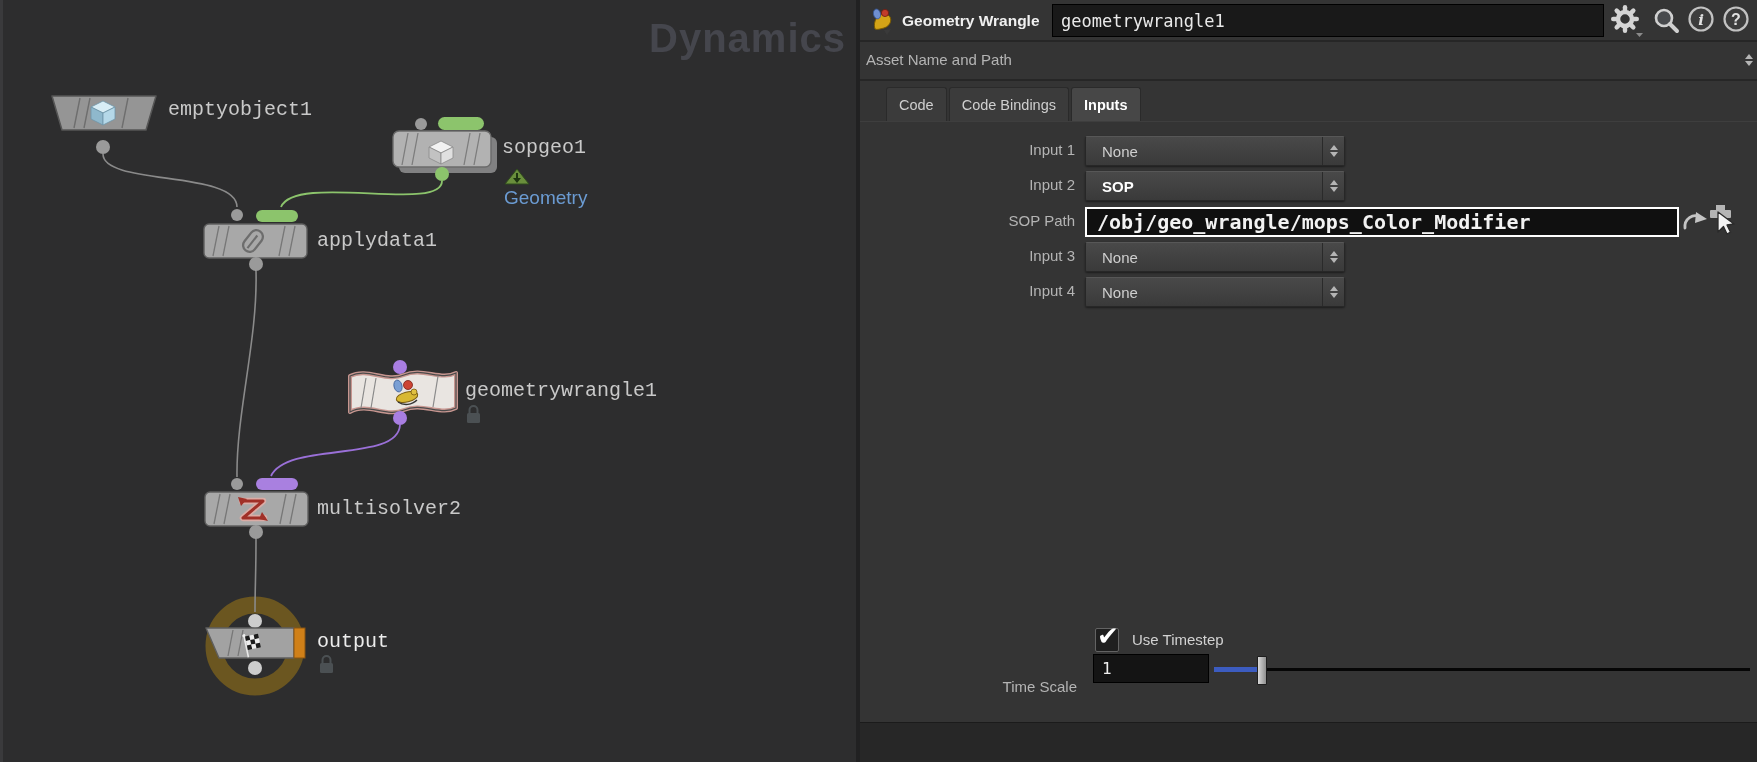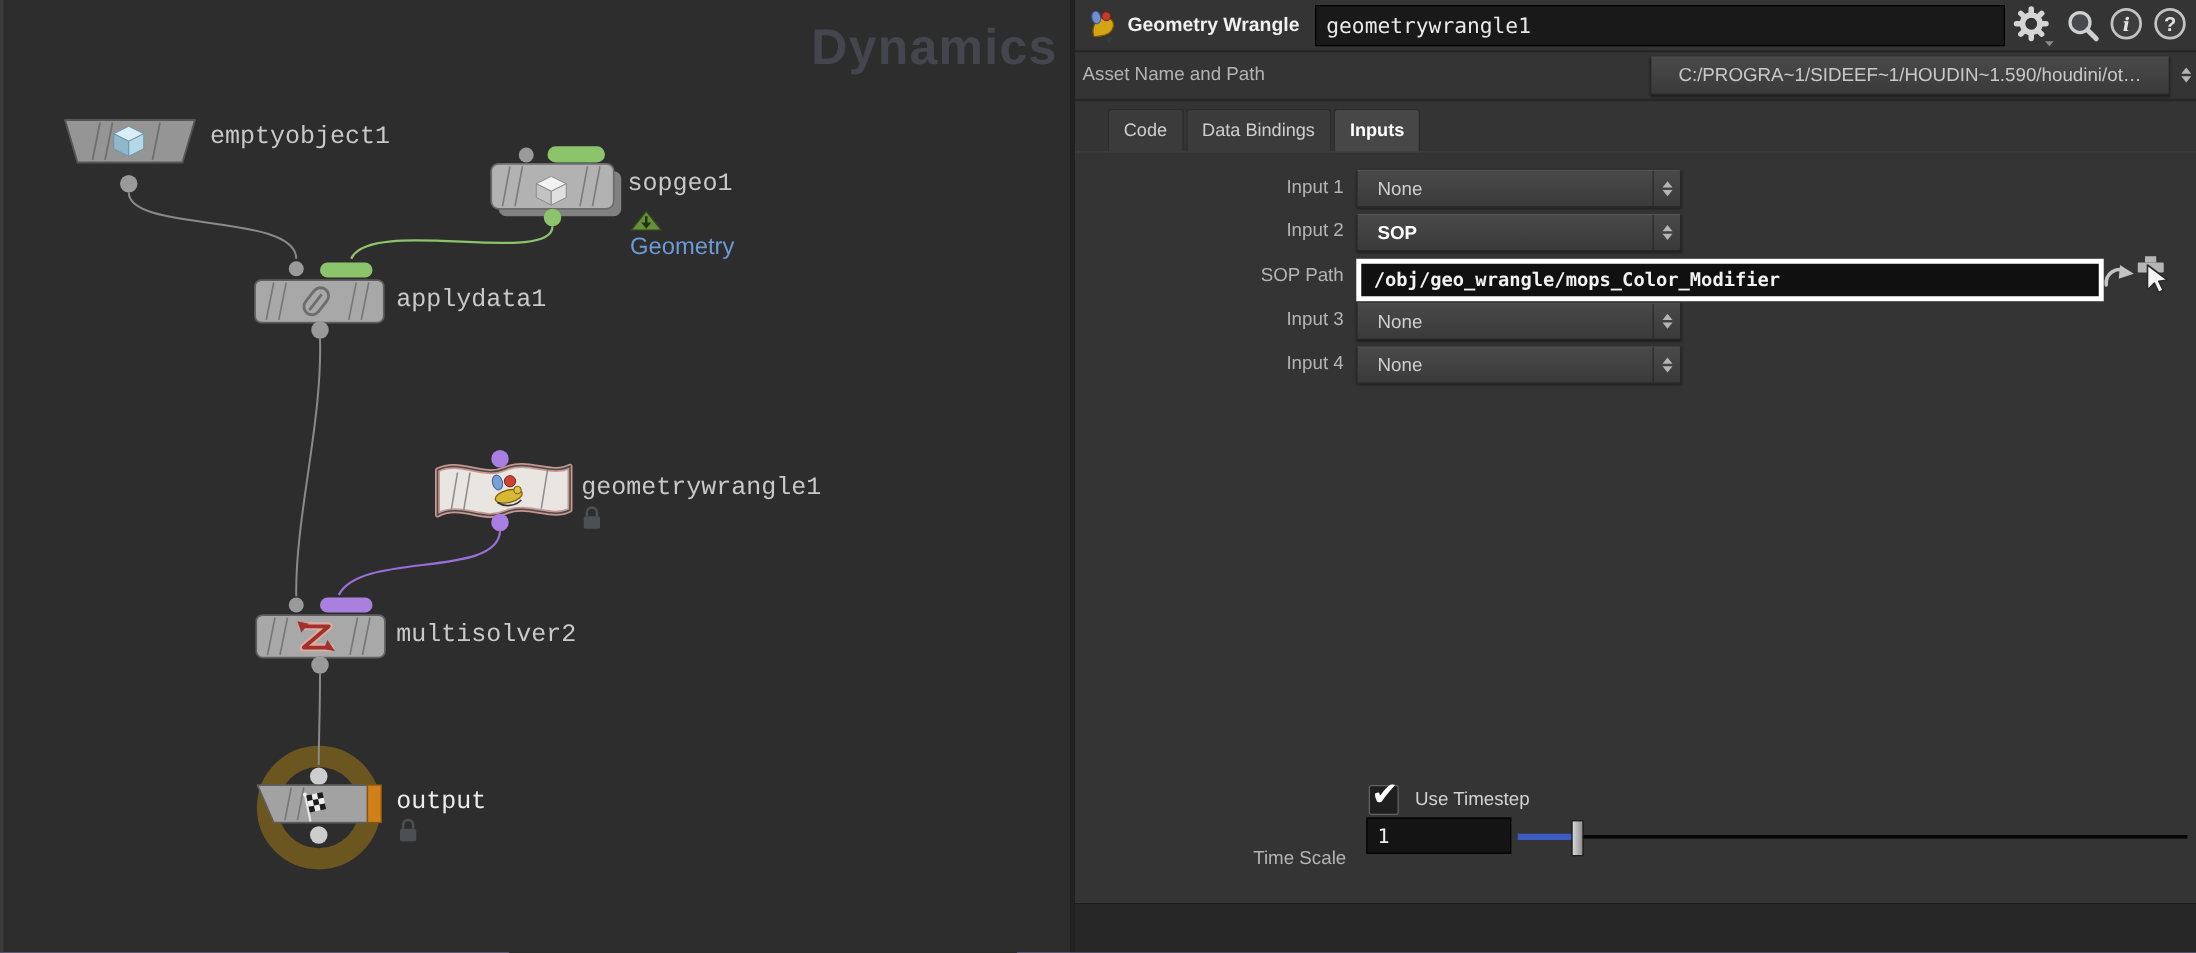--- a/index.html
+++ b/index.html
@@ -15,22 +15,22 @@
   .netlink{font-size:19px;color:#6b9bd2;white-space:nowrap;}
   
   #panel{left:860px;top:0;width:897px;height:722px;background:#343434;}
   #panel-divider{left:856px;top:0;width:4px;height:762px;background:#212122;}
   #panel-bottom{left:860px;top:722px;width:897px;height:40px;background:#272727;border-top:1px solid #1b1b1b;}
   .hline{height:2px;background:#262626;}
   .ptitle{font-size:15.5px;font-weight:bold;color:#f0f0f0;}
   .plabel{font-size:15px;color:#b4b4b4;text-align:right;}
   .namefield{background:#191919;border:1px solid #000;color:#e9e9e9;
              font-family:"DejaVu Sans Mono",monospace;font-size:17px;padding:0 8px;outline:none;}
-  .pathfield{background:#101010;border:4px solid #ffffff;color:#f2f2f2;font-weight:bold;
-             font-family:"DejaVu Sans Mono",monospace;font-size:15px;padding:0 10px;outline:none;}
+  .pathfield{background:#101010;border:2px solid #ffffff;color:#f2f2f2;font-weight:bold;
+             font-family:"DejaVu Sans Mono",monospace;font-size:20px;padding:0 10px;outline:none;}
   .menubtn{background:linear-gradient(#494949,#3a3a3a);border:1px solid #272727;border-top-color:#575757;
            border-radius:2px;box-shadow:0 1px 2px rgba(0,0,0,.45);display:flex;align-items:center;color:#cfcfcf;
            font-size:15px;}
   .menubtn .mval{flex:1;padding-left:16px;}
   .menubtn .mval.changed{color:#fff;font-weight:bold;}
   .menubtn .mval.centered{text-align:center;padding-left:4px;padding-right:4px;color:#c9c9c9;}
   .spin{width:21px;display:flex;flex-direction:column;align-items:center;justify-content:center;gap:2px;}
   .menubtn .spin{border-left:1px solid #2a2a2a;align-self:stretch;}
   .tri-up{width:0;height:0;border-left:4px solid transparent;border-right:4px solid transparent;border-bottom:5px solid #b5b5b5;}
   .tri-dn{width:0;height:0;border-left:4px solid transparent;border-right:4px solid transparent;border-top:5px solid #b5b5b5;}
@@ -232,33 +232,30 @@
       <text x="14" y="20" text-anchor="middle" font-family="DejaVu Serif,serif" font-style="italic" font-weight="bold" font-size="15" fill="#e2e2e2">i</text>
     </svg>
     <svg class="abs" style="left:862px;top:5px" width="30" height="30">
       <circle cx="14" cy="14" r="11.5" fill="#3d3d3d" stroke="#c2c2c2" stroke-width="2.2"></circle>
       <text x="14" y="19.5" text-anchor="middle" font-family="Liberation Sans,sans-serif" font-weight="bold" font-size="16" fill="#e2e2e2">?</text>
     </svg>
 
     <div class="hline abs" style="left:0;top:40px;width:897px"></div>
 
     <div class="plabel abs" style="left:6px;top:51px;width:170px;text-align:left">Asset Name and Path</div>
-    <div class="menubtn abs" style="left:460px;top:45px;width:414px;height:29px">
-      <span class="mval centered">C:/PROGRA~1/SIDEEF~1/HOUDIN~1.590/houdini/ot…</span>
-    </div>
     <span class="spin abs" style="left:878px;top:49px;height:22px">
         <i class="tri-up"></i>
         <i class="tri-dn"></i>
       </span>
 
     <div class="hline abs" style="left:0;top:79px;width:897px"></div>
 
     <div class="tabs abs" style="left:26px;top:87px">
       <div class="tab">Code</div>
-      <div class="tab">Data Bindings</div>
+      <div class="tab">Code Bindings</div>
       <div class="tab active">Inputs</div>
     </div>
     <div class="groove abs" style="left:0;top:121px;width:897px"></div>
 
     <div class="plabel abs" style="left:5px;top:141px;width:210px">Input 1</div>
     <div class="menubtn abs" style="left:225px;top:136px;width:258px;height:28px">
       <span class="mval">None</span>
       <span class="spin">
           <i class="tri-up"></i>
           <i class="tri-dn"></i>

